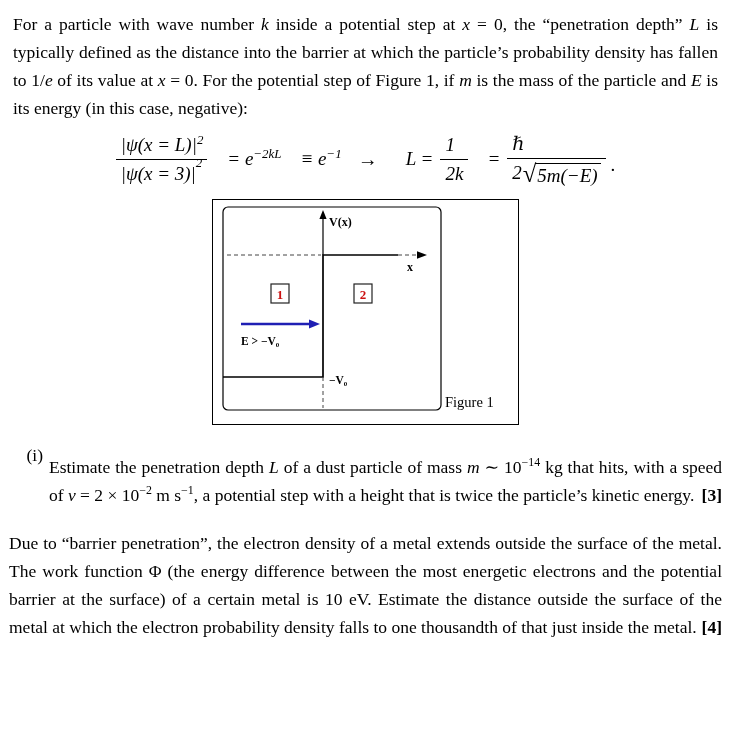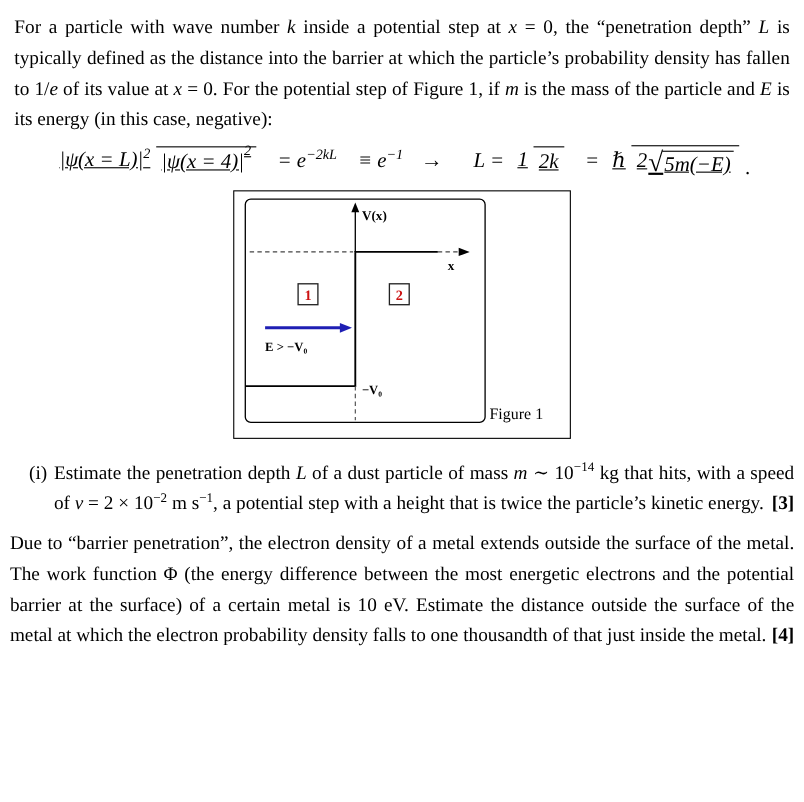--- a/index.html
+++ b/index.html
@@ -13,53 +13,53 @@
   .it{font-style:italic;}
   sup{font-size:68%;line-height:0;}
   p.intro{margin:4px;text-align:justify;}
 
   
   .math{
     display:flex;align-items:center;justify-content:center;
     gap:7px;margin:10px 0 12px 0;
     font-style:italic;font-size:19px;line-height:1.15;
   }
-  .frac{display:inline-flex;flex-direction:row;align-items:flex-end;text-decoration:underline;}
+  .frac{display:inline-flex;flex-direction:column;align-items:flex-start;}
   .frac .num{padding:1px 5px 3px 5px;}
   .frac .den{border-top:1.4px solid #000;padding:3px 5px 1px 5px;display:inline-flex;align-items:flex-start;}
   .mrow{white-space:nowrap;margin-left:12px;}
   .arrow{font-style:normal;margin:0 9px;font-size:20px;}
   .radical{font-style:normal;font-size:1.3em;line-height:.75;position:relative;top:3px;margin:0 -1px 0 1px;}
   .radicand{border-top:1.4px solid #000;padding:1px 3px 0 2px;position:relative;top:1px;}
   .period{position:relative;top:6px;font-style:normal;margin-left:-2px;}
 
   
   .fig-outer{
     position:relative;width:305px;height:224px;margin:6px auto 16px auto;
     border:1.6px solid #000;box-sizing:content-box;
   }
   .fig-outer svg{position:absolute;left:0;top:0;}
 
   
   .qlist{margin-top:14px;}
   .item{display:flex;margin-bottom:8px;}
   .item .ql{flex:none;width:34px;margin-right:6px;text-align:right;}
-  .item .qtext{flex:1;text-align:justify;}
+  .item .qtext{flex:1;text-align:justify;margin-top:12px;}
   .mark{float:right;font-weight:bold;}
 </style>
 </head>
 <body>
 
 <p class="intro"><span>For a particle with wave number </span><span class="it">k</span><span> inside a potential step at </span><span class="it">x</span><span> = 0, the “penetration depth” </span><span class="it">L</span><span> is typically defined as the distance into the barrier at which the particle’s probability density has fallen to 1/</span><span class="it">e</span><span> of its value at </span><span class="it">x</span><span> = 0. For the potential step of Figure 1, if </span><span class="it">m</span><span> is the mass of the particle and </span><span class="it">E</span><span> is its energy (in this case, negative):</span></p>
 
 <div class="math">
   <span class="frac">
     <span class="num"><span>|ψ(x = L)|</span><sup>2</sup></span>
     <span class="den">
-        <span>|ψ(x = 4)|</span>
+        <span>|ψ(x = 3)|</span>
         <sup>2</sup>
       </span>
   </span>
   <span class="mrow"><span>= e</span><sup>−2kL</sup></span>
   <span class="mrow"><span>≡ e</span><sup>−1</sup></span>
   <span class="arrow">→</span>
   <span class="mrow">L =</span>
   <span class="frac">
     <span class="num">1</span>
     <span class="den">

